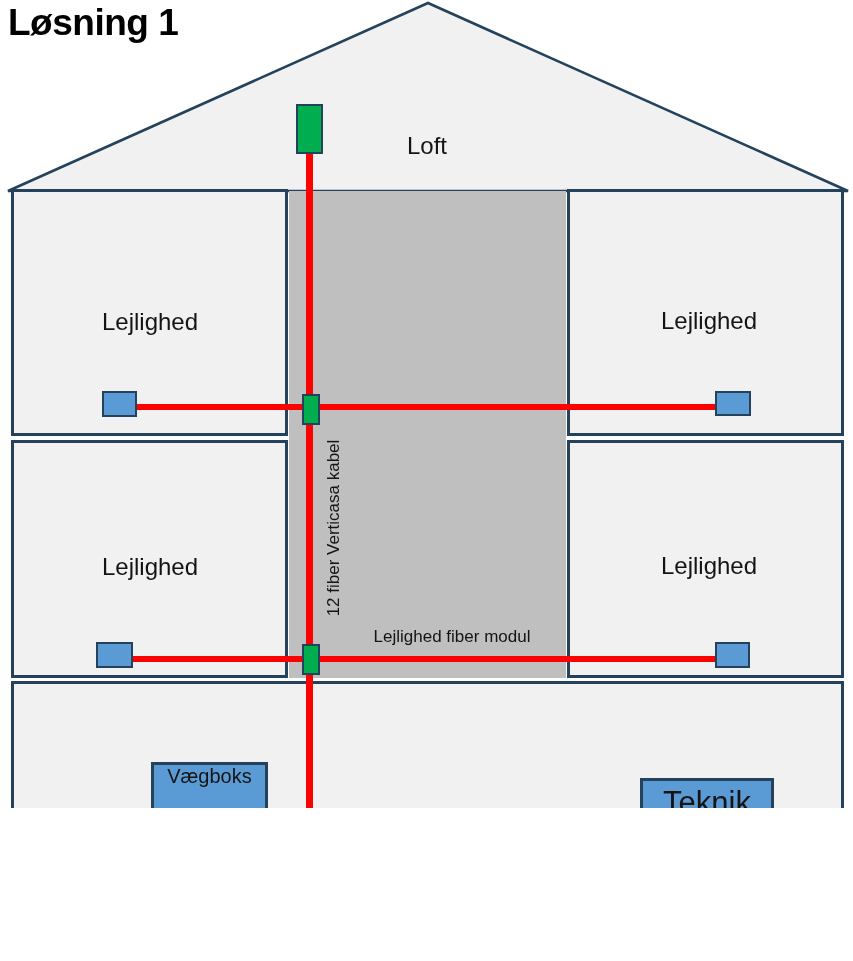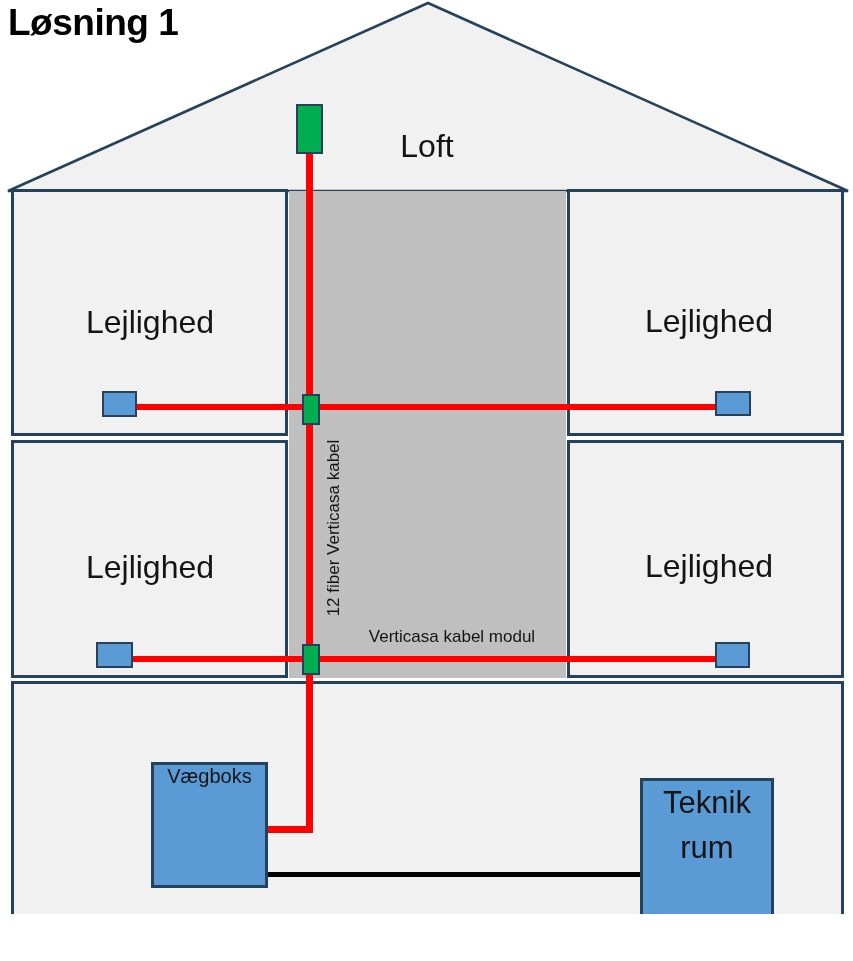--- a/index.html
+++ b/index.html
@@ -7,36 +7,36 @@
     --fill-light:#F1F1F2;
     --fill-opgang:#BFBFBF;
     --blue:#5B9BD5;
     --green:#00AE50;
     --red:#FF0000;
     --black:#000000;
     --text:#141414;
   }
   html,body{margin:0;padding:0;background:#ffffff;}
   .canvas{
-    position:relative;width:853px;height:914px;background:#ffffff;
+    position:relative;width:853px;height:808px;background:#ffffff;
     font-family:"Liberation Sans",sans-serif;color:var(--text);
     overflow:hidden;
   }
   .room{
     position:absolute;background:var(--fill-light);
     border:3px solid var(--outline);box-sizing:border-box;z-index:1;
   }
   .strip{
     position:absolute;background:var(--fill-opgang);z-index:1;
   }
   .label{
     position:absolute;transform:translate(-50%,-50%);
     white-space:nowrap;z-index:2;color:var(--text);
   }
-  .room-label{font-size:32px;}
+  .room-label{font-size:24px;}
   .small-label{font-size:17px;}
   .rot{transform:translate(-50%,-50%) rotate(-90deg);}
   .line{position:absolute;z-index:3;}
   .redline{background:var(--red);}
   .blackline{background:var(--black);}
   .module{
     position:absolute;background:var(--green);
     border:2.5px solid var(--outline);box-sizing:border-box;z-index:4;
   }
   .outlet{
@@ -99,15 +99,15 @@
     <span style="white-space:normal;width:110px;display:block;">Teknik rum</span>
   </div>
 
   <div class="label room-label" style="left:427px;top:146px;">Loft</div>
   <div class="label room-label" style="left:150px;top:322px;">Lejlighed</div>
   <div class="label room-label" style="left:709px;top:321px;">Lejlighed</div>
   <div class="label room-label" style="left:150px;top:567px;">Lejlighed</div>
   <div class="label room-label" style="left:709px;top:566px;">Lejlighed</div>
 
   <div class="label small-label rot" style="left:334px;top:528px;">12 fiber Verticasa kabel</div>
-  <div class="label small-label" style="left:452px;top:637px;">Verticasa kabel modul</div>
+  <div class="label small-label" style="left:452px;top:637px;">Lejlighed fiber modul</div>
 
 </div>
 
 </body></html>

